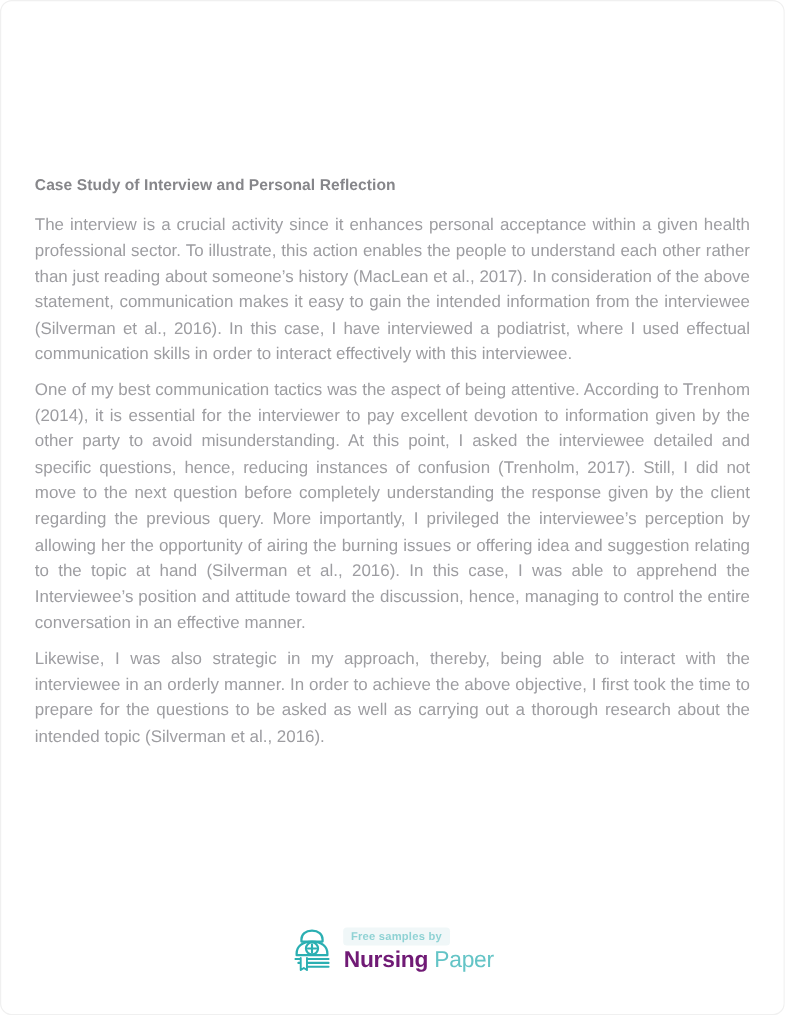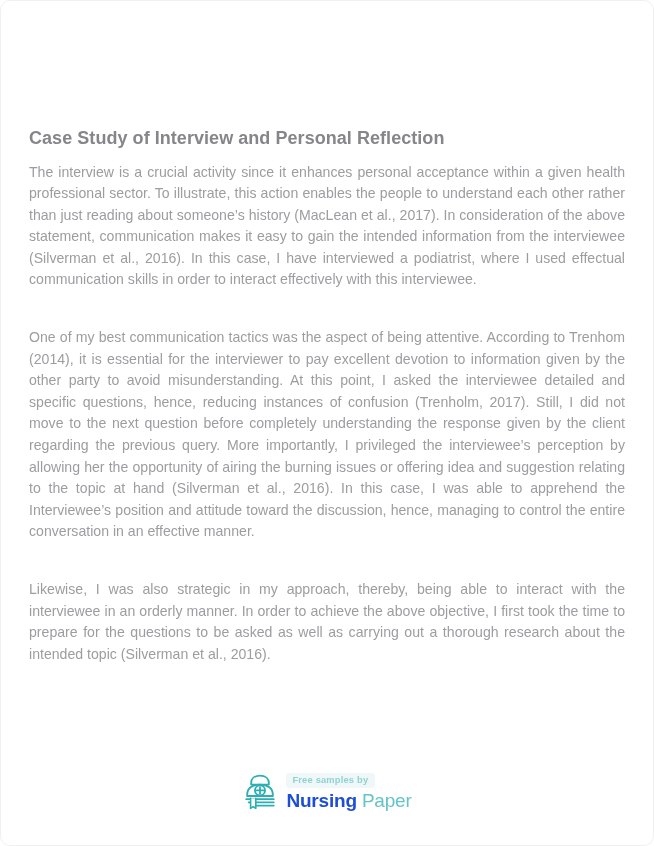--- a/index.html
+++ b/index.html
@@ -30,38 +30,38 @@
     padding-top: 47px;
     line-height: 1.3;
   }
   .content {
     position: absolute;
     left: 28px;
     right: 28px;
     top: 127px;
   }
   .section-heading {
-    font-size: 18px;
+    font-size: 13px;
     font-weight: bold;
     color: #86868a;
     line-height: 21.5px;
     letter-spacing: 0.05px;
-    margin: 0 0 0 0;
+    margin: 15px 0 0 0;
   }
   .para {
     font-size: 14.1px;
     color: #9d9da1;
     line-height: 21.6px;
     text-align: justify;
     text-justify: inter-word;
     margin: 0;
     letter-spacing: 0.01px;
   }
   .para + .para {
-    margin-top: 36px;
+    margin-top: 8px;
   }
   .para.tight {
     margin-top: 12px;
   }
   .footer {
     position: absolute;
     left: 0;
     right: 0;
     bottom: 34px;
     display: flex;
@@ -98,21 +98,21 @@
     align-self: flex-start;
   }
   .logo-name {
     font-size: 19px;
     line-height: 21px;
     letter-spacing: -0.2px;
     white-space: nowrap;
   }
   .logo-name .strong {
     font-weight: bold;
-    color: #1d4ed8;
+    color: #701a75;
   }
   .logo-name .light {
     font-weight: normal;
     color: #64c4c6;
   }
 </style>
 </head>
 <body>
 
 <div class="page">

